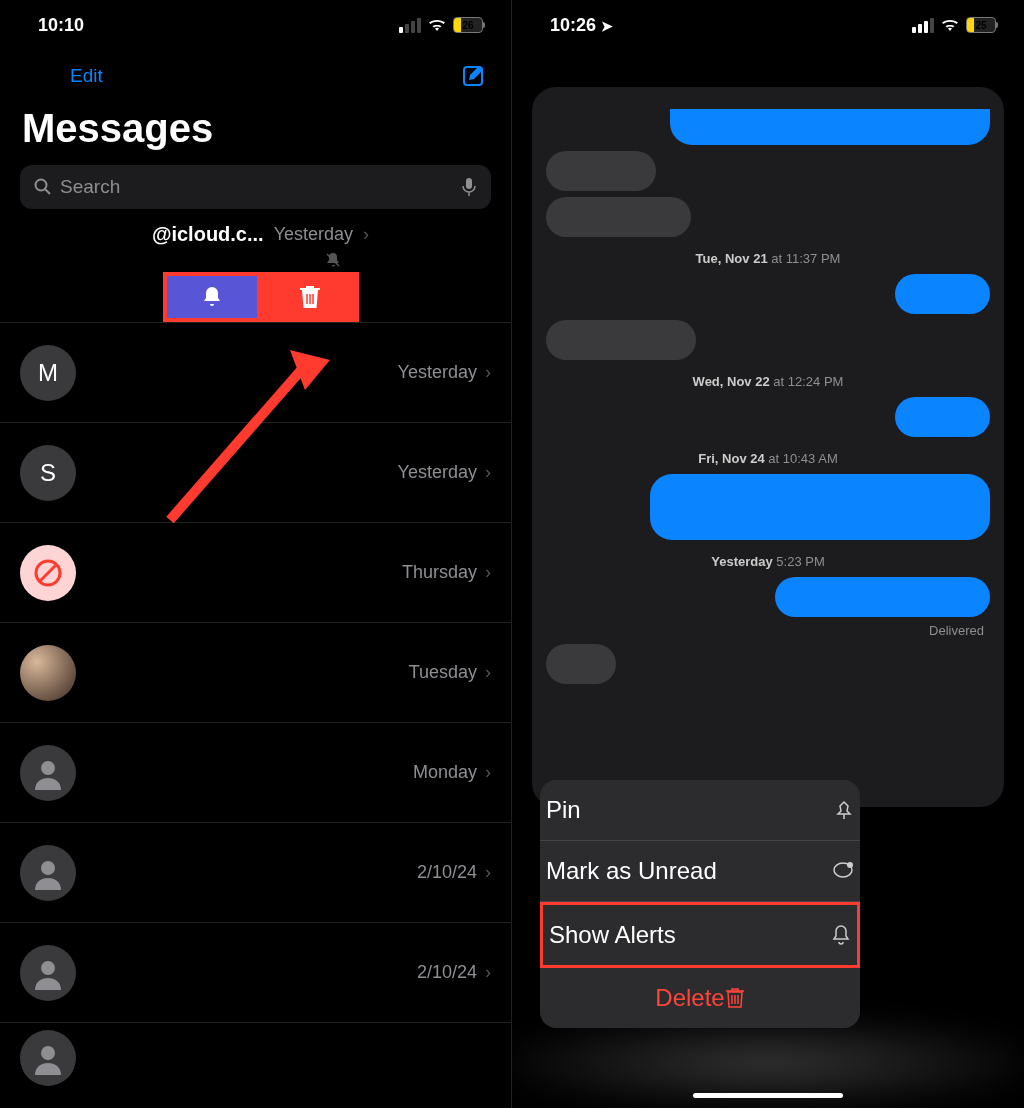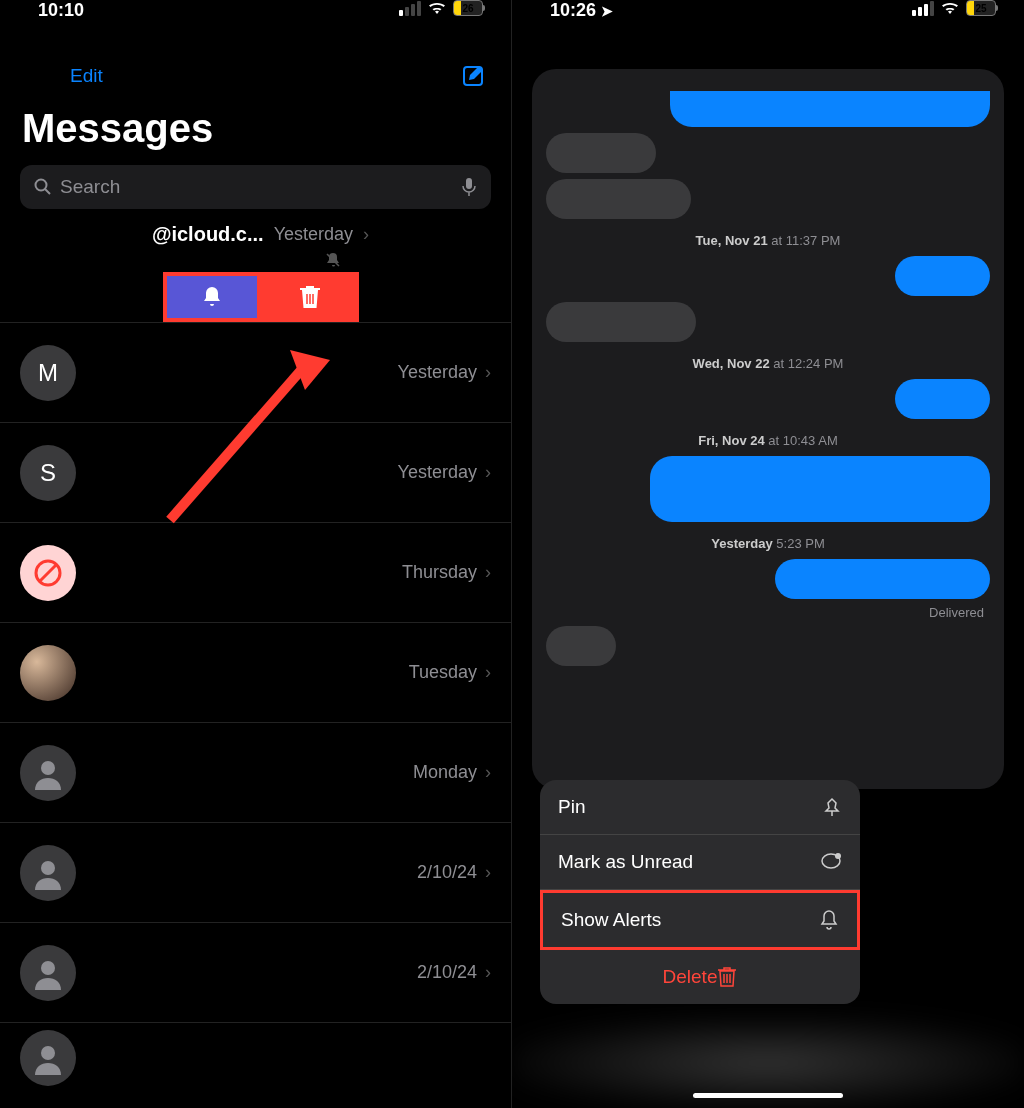--- a/index.html
+++ b/index.html
@@ -19,21 +19,21 @@
       position: relative;
       overflow: hidden;
     }
     .pane-left { border-right: 1px solid #222; }
 
     
     .status-bar {
       height: 50px;
       display: flex;
       justify-content: space-between;
-      align-items: flex-start;
+      align-items: center;
       padding: 0 28px 0 38px;
       font-size: 18px;
       font-weight: 600;
     }
     .status-right { display: flex; align-items: center; gap: 6px; }
     .battery-box {
       display: inline-flex;
       align-items: center;
       justify-content: center;
       width: 30px;
@@ -157,21 +157,21 @@
     .swipe-delete { background: #ff3b30; }
     .arrow-annotation {
       position: absolute;
       left: 160px;
       top: 340px;
       pointer-events: none;
     }
 
     
     .bubble-container {
-      margin: 19px 20px 0 20px;
+      margin: 37px 20px 0 20px;
       background: #1c1c1e;
       border-radius: 24px;
       padding: 16px 14px 28px 14px;
       height: 720px;
       position: relative;
     }
     .msg-row { display: flex; margin: 6px 0; }
     .msg-row.left { justify-content: flex-start; }
     .msg-row.right { justify-content: flex-end; }
     .bubble {
@@ -203,23 +203,23 @@
       top: 780px;
       width: 320px;
       background: #2c2c2e;
       border-radius: 16px;
       overflow: hidden;
     }
     .ctx-item {
       display: flex;
       justify-content: space-between;
       align-items: center;
-      padding: 16px 18px;
+      padding: 16px 6px;
       border-bottom: 0.5px solid #444;
-      font-size: 19px;
+      font-size: 24px;
     }
     .ctx-item:last-child { border-bottom: none; justify-content: center; }
     .ctx-item.delete { color: #ff453a; }
     .ctx-item.highlighted { border: 3px solid #ff3b30; }
     .ctx-icon { color: #ccc; }
 
     
     .home-indicator {
       position: absolute;
       bottom: 10px;

